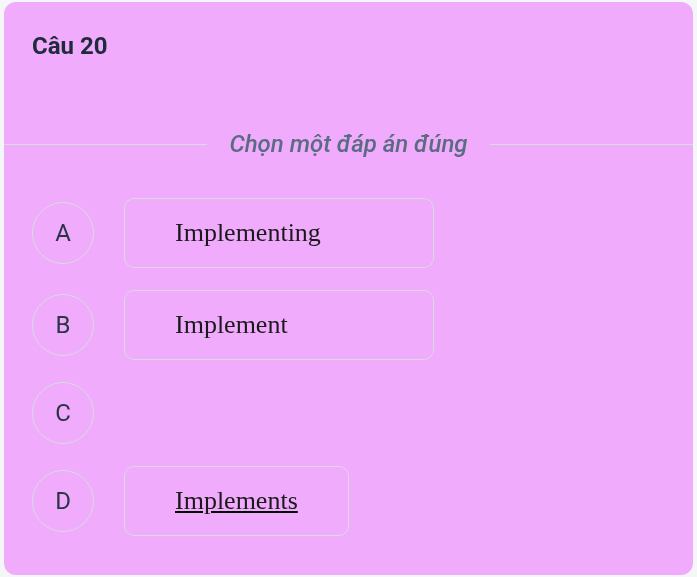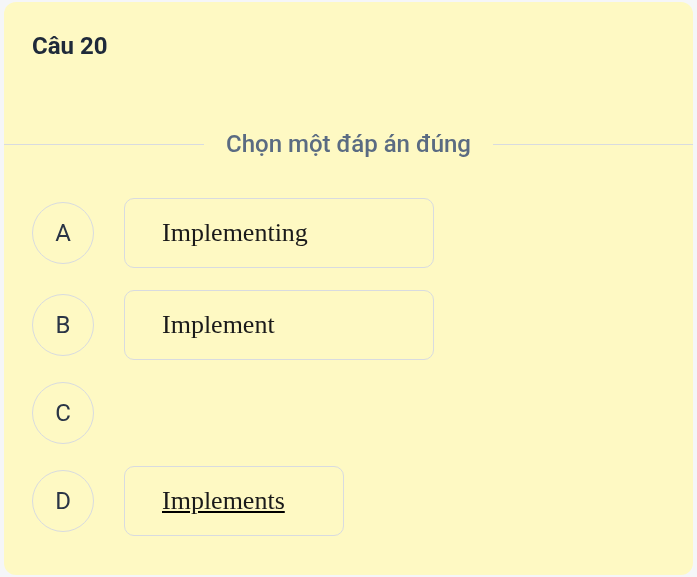--- a/index.html
+++ b/index.html
@@ -4,21 +4,21 @@
 <style>
   * { box-sizing: border-box; margin: 0; padding: 0; }
   body {
     font-family: -apple-system, BlinkMacSystemFont, "Segoe UI", Roboto, Arial, sans-serif;
     background: #f5f6f8;
     width: 697px;
     height: 577px;
     overflow: hidden;
   }
   .card {
-    background: #fef9c3;
+    background: #f0abfc;
     border-radius: 12px;
     margin: 2px 4px;
     padding: 0;
     min-height: 573px;
   }
   .question-header {
     padding: 30px 28px 20px 28px;
   }
   .question-number {
     font-size: 24px;
@@ -36,20 +36,21 @@
     flex: 1;
     height: 1px;
     background: #d8dbe0;
   }
   .divider-text {
     padding: 0 22px;
     font-size: 24px;
     color: #5a6b82;
     font-weight: 500;
     white-space: nowrap;
+    font-style: italic;
   }
   .options {
     padding: 0 28px 30px 28px;
     display: flex;
     flex-direction: column;
     gap: 22px;
   }
   .option-row {
     display: flex;
     align-items: center;
@@ -68,21 +69,21 @@
     color: #2a3546;
     font-weight: 400;
     flex-shrink: 0;
   }
   .option-box {
     border: 1.5px solid #d8dbe0;
     border-radius: 10px;
     height: 70px;
     display: flex;
     align-items: center;
-    padding: 0 37px;
+    padding: 0 50px;
     min-width: 310px;
   }
   .option-text {
     font-family: "Times New Roman", Times, serif;
     font-size: 26px;
     color: #1a1a1a;
   }
 </style>
 </head>
 <body>

